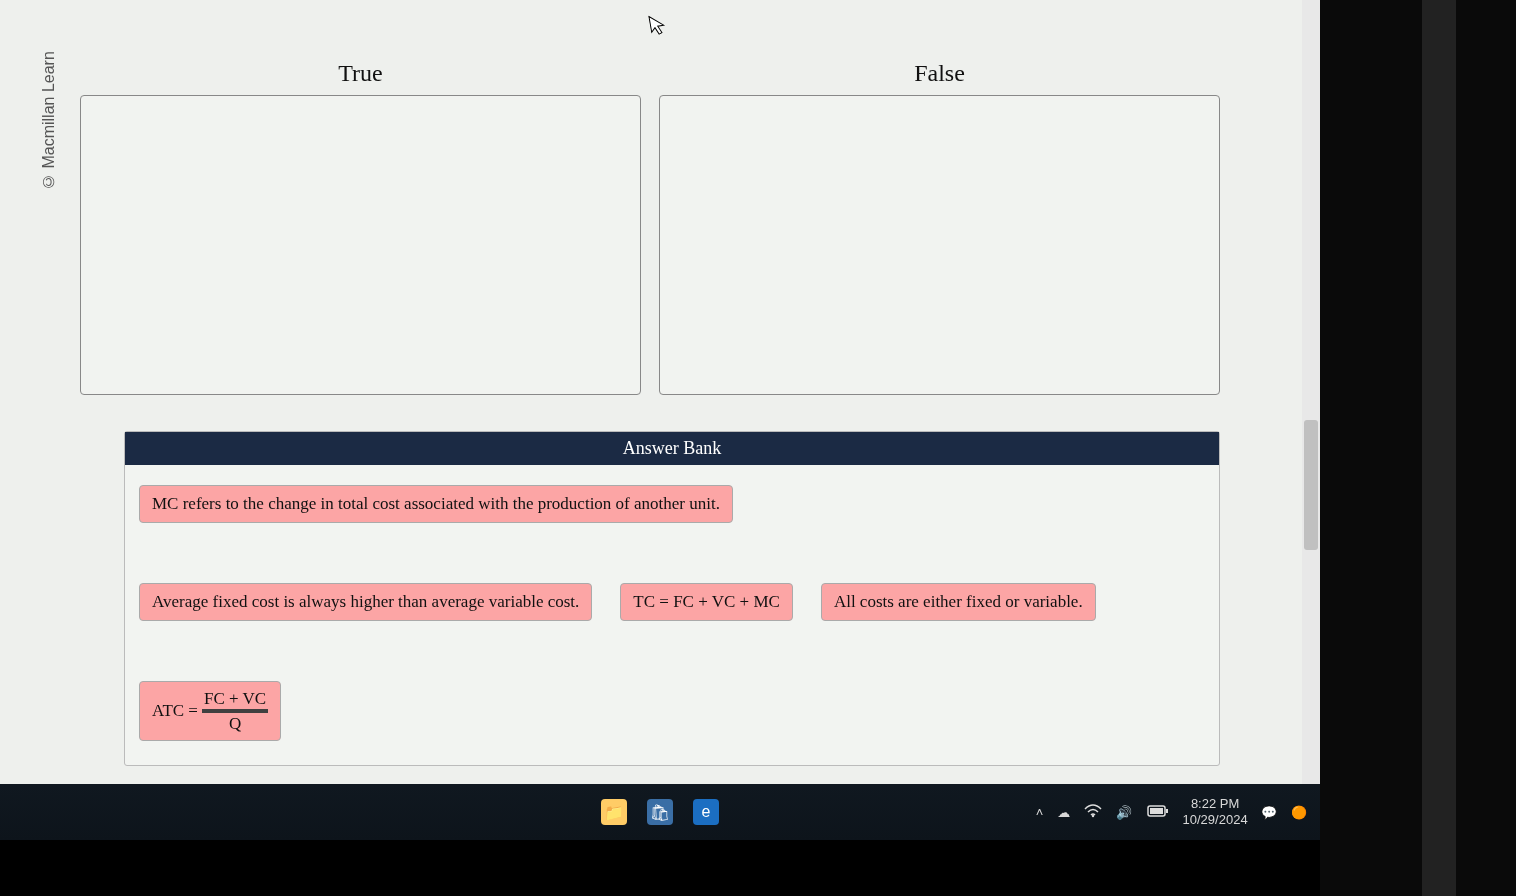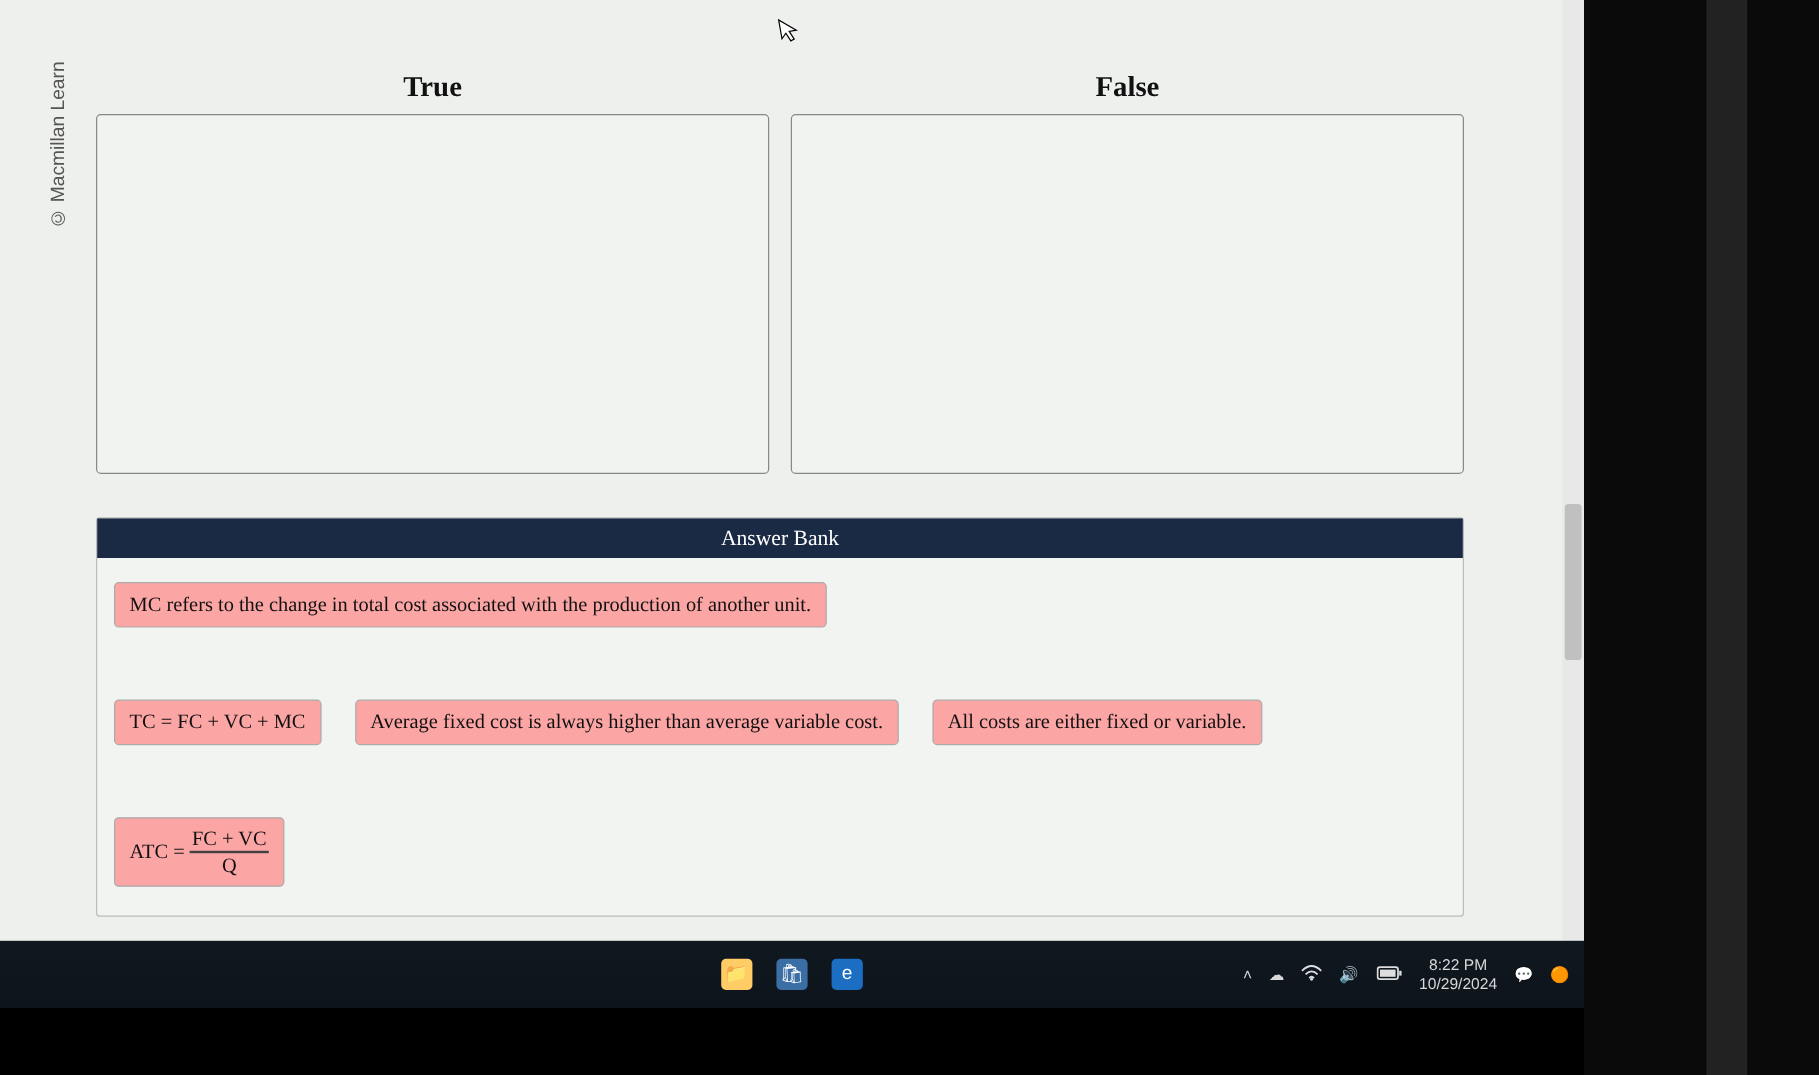--- a/index.html
+++ b/index.html
@@ -38,39 +38,39 @@
     left: 80px;
     top: 60px;
     width: 1140px;
   }
   .zones {
     display: flex;
     gap: 18px;
   }
   .zone-col {
     flex: 1;
-    font-weight: bold;
   }
   .zone-title {
     text-align: center;
     font-size: 24px;
     margin-bottom: 8px;
     color: #111;
   }
   .drop-zone {
     height: 300px;
     border: 1px solid #888;
     border-radius: 4px;
     background: rgba(255,255,255,0.2);
   }
   .answer-bank-wrap {
     margin-top: 36px;
     border: 1px solid #bbb;
     border-radius: 3px;
     background: rgba(255,255,255,0.25);
+    margin-left: 44px;
   }
   .answer-bank-header {
     background: #1b2a44;
     color: #fff;
     font-size: 18px;
     text-align: center;
     padding: 6px 0;
     font-family: Georgia, serif;
   }
   .answer-bank-body {
@@ -92,21 +92,21 @@
     display: inline-flex;
     align-items: center;
   }
   .chip .frac {
     display: inline-flex;
     flex-direction: column;
     align-items: center;
     margin-left: 4px;
     line-height: 1;
   }
-  .chip .frac .num { border-bottom: 2px solid #404040; padding: 0 2px 2px; }
+  .chip .frac .num { border-bottom: 4px solid #404040; padding: 0 2px 2px; }
   .chip .frac .den { padding-top: 2px; }
   .down-circle {
     position: absolute;
     left: 4px;
     bottom: 10px;
     width: 34px; height: 34px;
     background: #2a2a2a;
     border-radius: 50%;
     color: #fff;
     font-size: 20px;
@@ -224,24 +224,24 @@
     <div class="answer-bank-wrap">
       <div class="answer-bank-header">Answer Bank</div>
       <div class="answer-bank-body">
 
         <div class="chip">
           <span>MC refers to the change in total cost associated with the production of another unit.</span>
         </div>
         <div class="row-break"></div>
 
         <div class="chip">
+          <span>Average fixed cost is always higher than average variable cost.</span>
+        </div>
+        <div class="chip">
           <span>TC = FC + VC + MC</span>
-        </div>
-        <div class="chip">
-          <span>Average fixed cost is always higher than average variable cost.</span>
         </div>
         <div class="chip">
           <span>All costs are either fixed or variable.</span>
         </div>
         <div class="row-break"></div>
 
         <div class="chip">
           <span>ATC =</span>
           <span class="frac">
             <span class="num">FC + VC</span>

